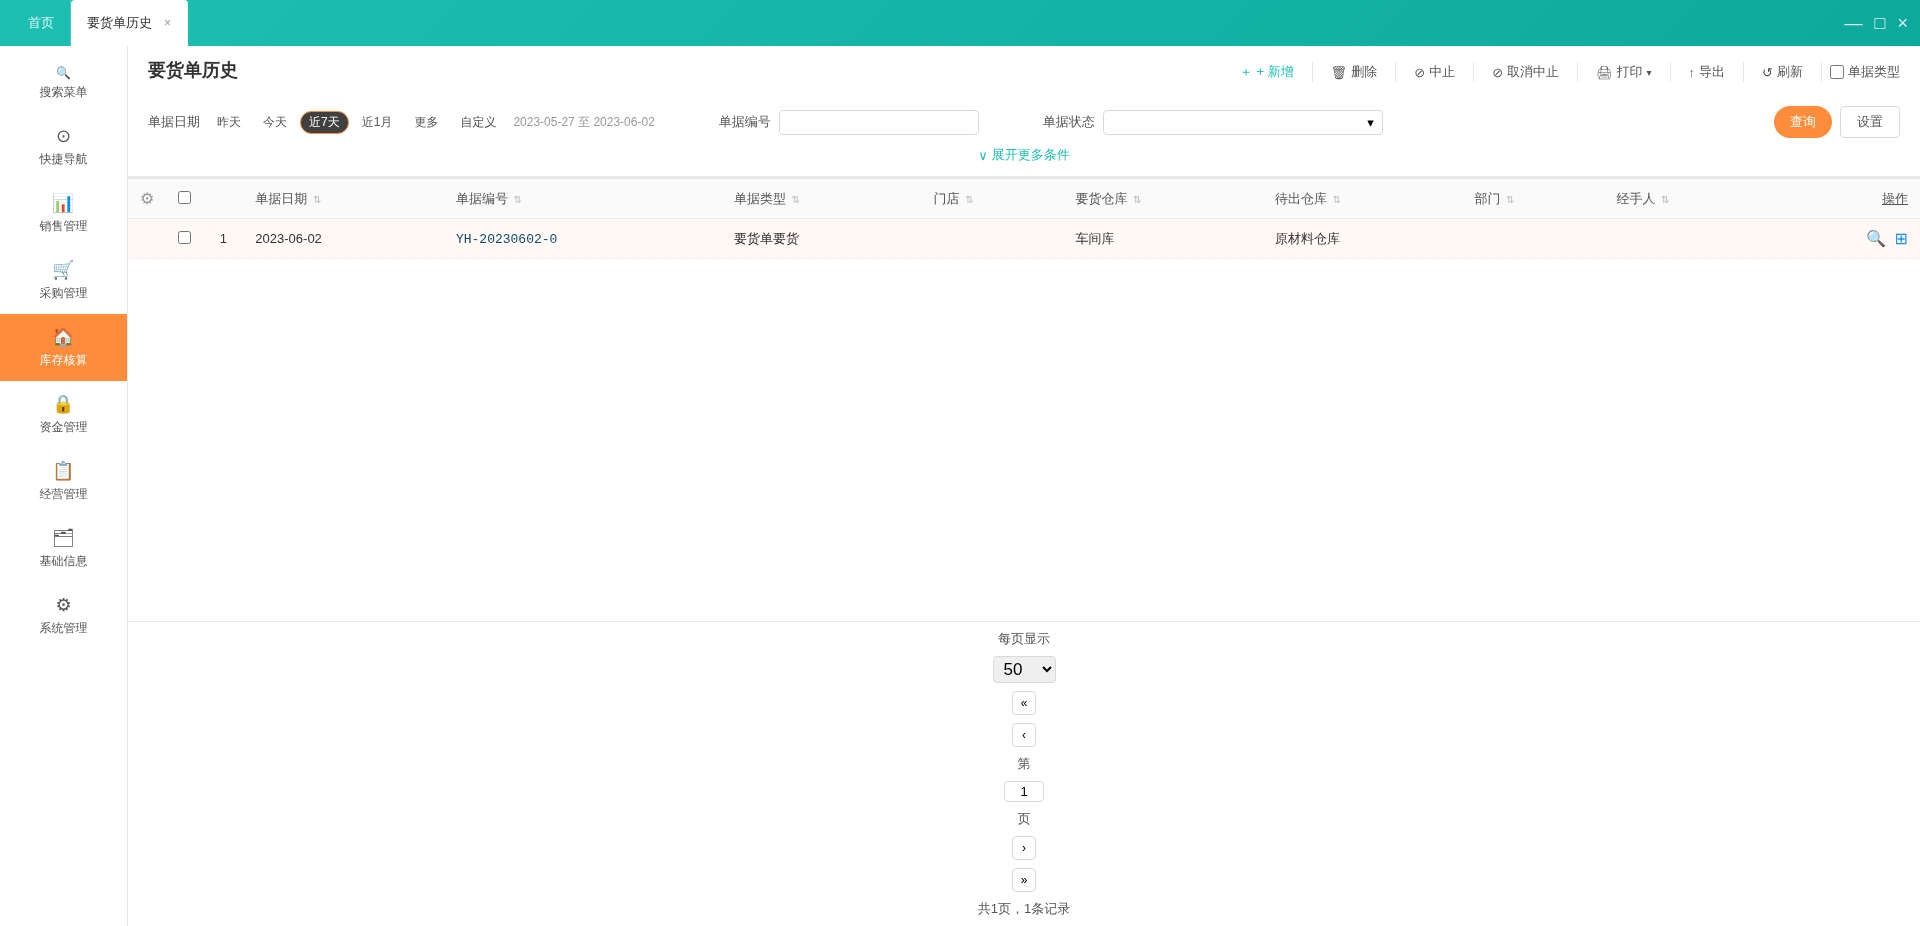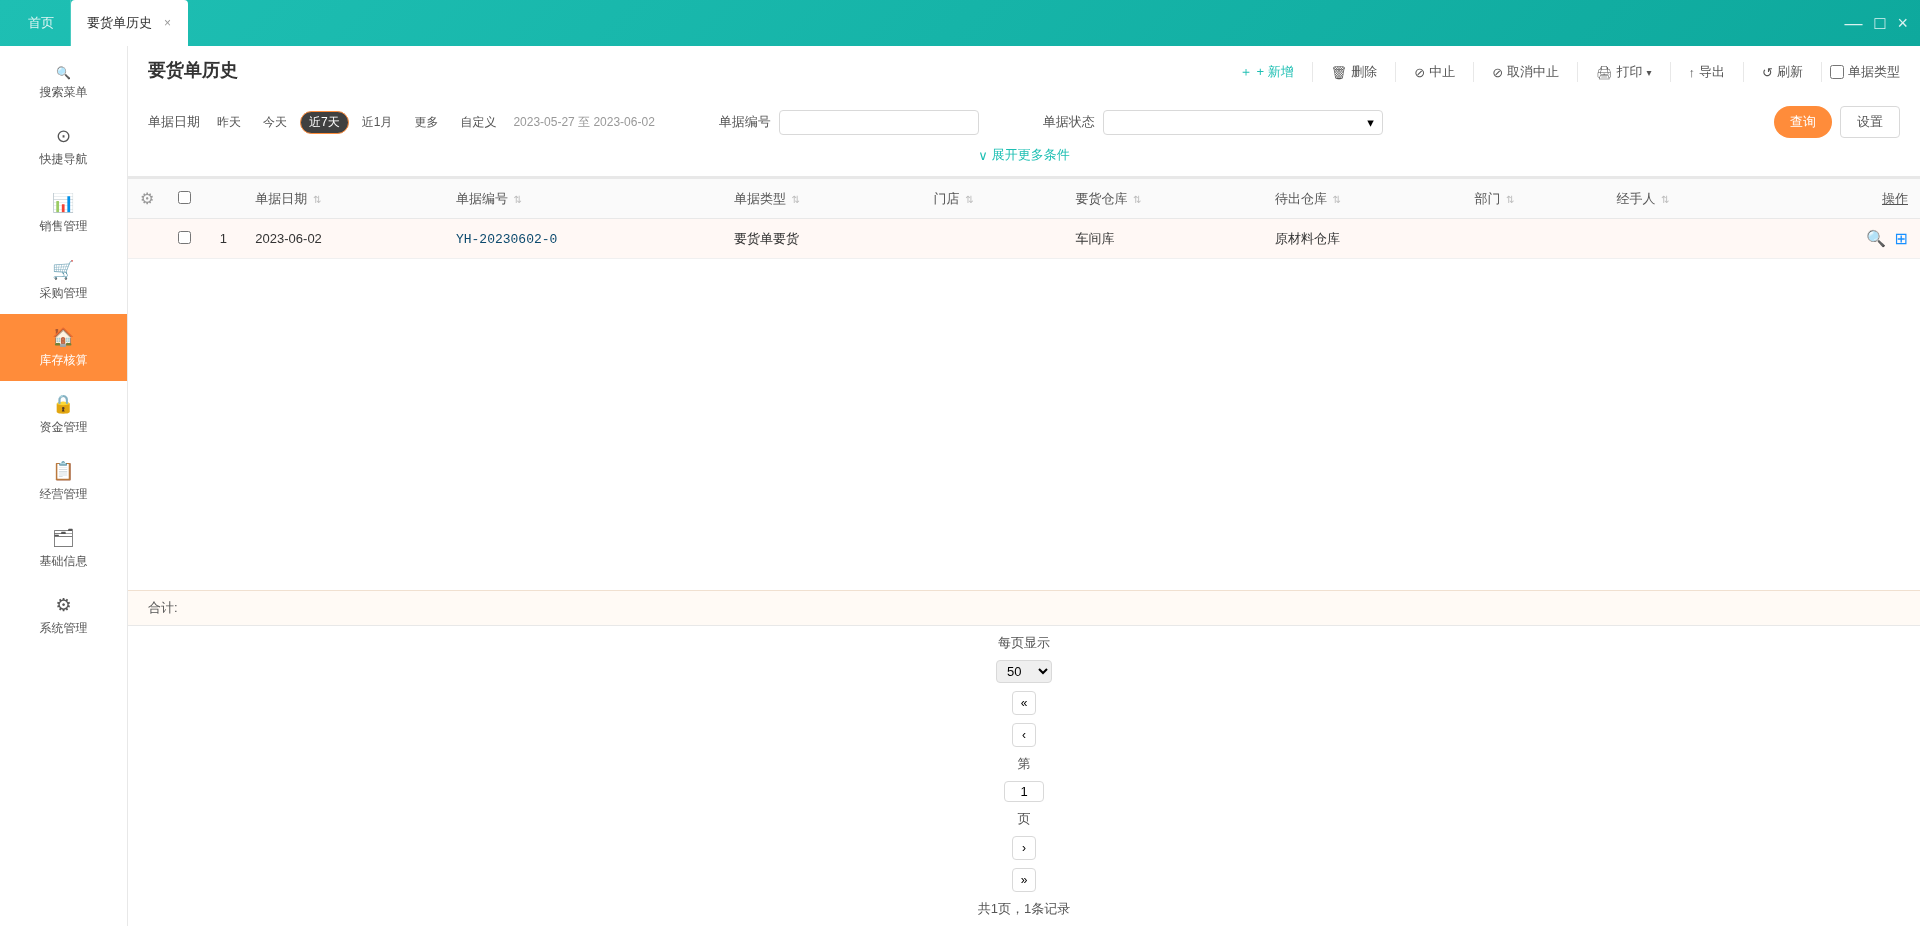--- a/index.html
+++ b/index.html
@@ -53,21 +53,21 @@
     .col-settings { width: 36px; text-align: center; }
     .col-checkbox { width: 36px; text-align: center; }
     .col-num { width: 40px; text-align: center; }
     .link-text { color: #0c4a6e; cursor: pointer; text-decoration: none; font-family: Liberation Mono, monospace; }
     .sort-icon { color: #bbb; font-size: 10px; margin-left: 2px; }
     .th-sortable { cursor: pointer; }
 
     
     .table-footer { background: #fffaf5; border-top: 1px solid #f0e0d0; padding: 8px 20px; color: #555; font-size: 13px; }
     .pagination-bar { background: #fff; border-top: 1px solid #e8e8e8; padding: 8px 20px; display: flex; align-items: center; justify-content: flex-end; gap: 8px; font-size: 13px; color: #555; flex-direction: column; }
-    .page-size-select { border: 1px solid #d9d9d9; border-radius: 4px; padding: 2px 6px; font-size: 13px; }
+    .page-size-select { border: 1px solid #d9d9d9; border-radius: 4px; padding: 2px 6px; font-size: 17px; }
     .page-nav-btn { width: 24px; height: 24px; border: 1px solid #d9d9d9; border-radius: 4px; background: #fff; cursor: pointer; display: flex; align-items: center; justify-content: center; font-size: 12px; }
     .page-input { width: 40px; text-align: center; border: 1px solid #d9d9d9; border-radius: 4px; padding: 2px 4px; font-size: 13px; }
     .action-icons { display: flex; gap: 8px; }
     .action-icon { cursor: pointer; color: #1890ff; font-size: 16px; }
 
     .settings-icon-cell { display: flex; align-items: center; justify-content: center; }
     .gear-icon { cursor: pointer; color: #999; font-size: 16px; }
 
     .display-detail-btn { display: flex; align-items: center; gap: 4px; font-size: 13px; color: #555; cursor: pointer; white-space: nowrap; }
     .display-detail-checkbox { width: 14px; height: 14px; border: 1px solid #d9d9d9; border-radius: 2px; }
@@ -294,24 +294,20 @@
                 <div class="action-icons" style="justify-content:flex-end;">
                   <span class="action-icon" title="查看">🔍</span>
                   <span class="action-icon" title="更多">⊞</span>
                 </div>
               </td>
             </tr>
           </tbody>
         </table>
       </div>
 
-      <div class="table-footer">
-        <span>合计:</span>
-        <span></span>
-      </div>
 
       <div class="pagination-bar">
         <span>每页显示</span>
         <select class="page-size-select">
           <option>50</option>
           <option>100</option>
           <option>200</option>
         </select>
         <button class="page-nav-btn">«</button>
         <button class="page-nav-btn">‹</button>

